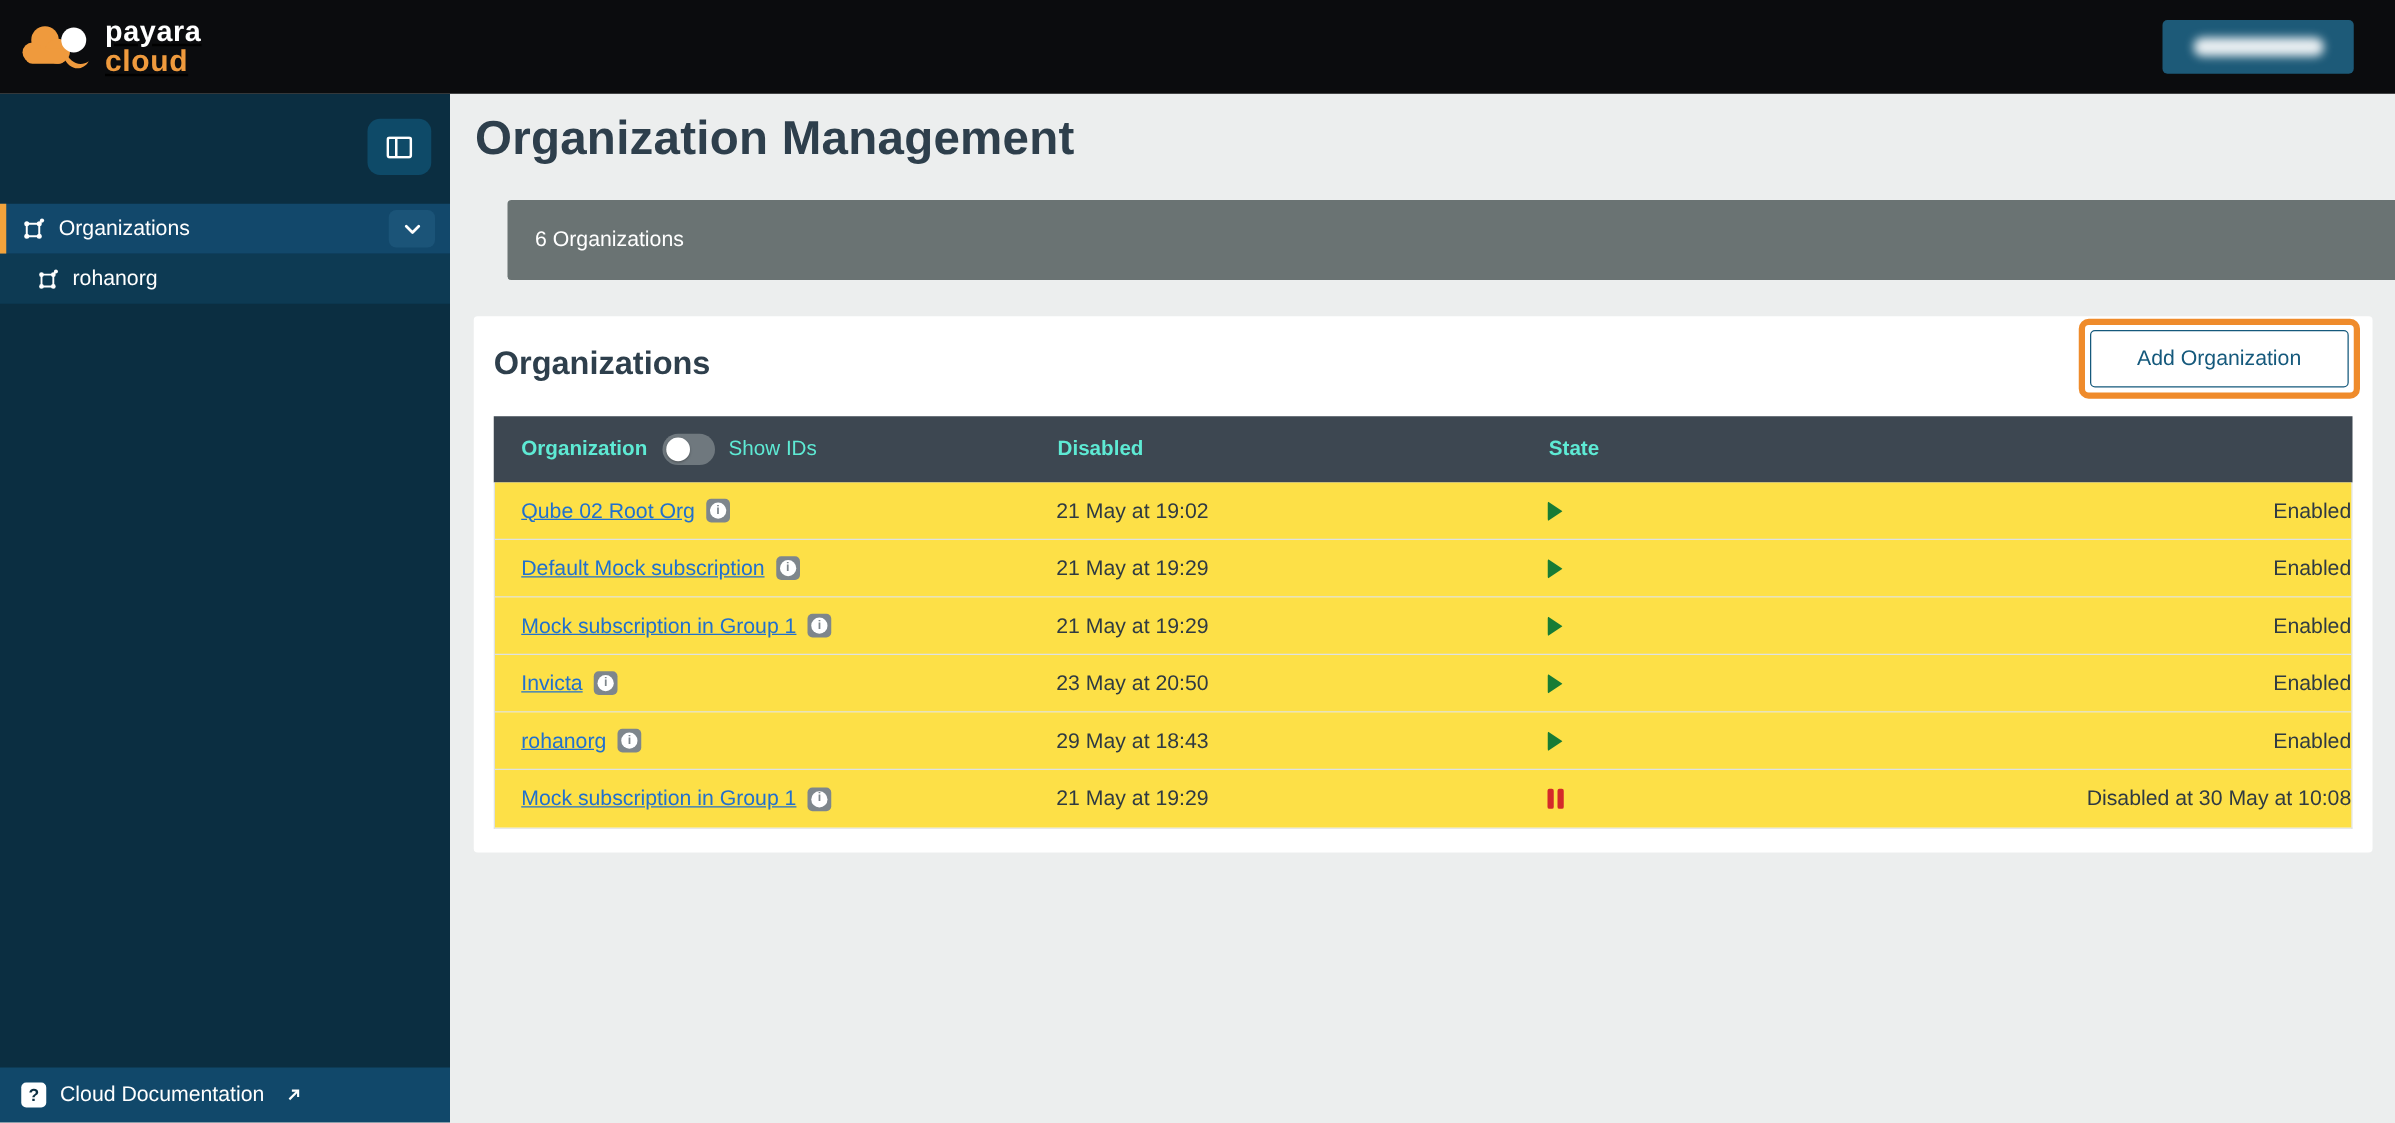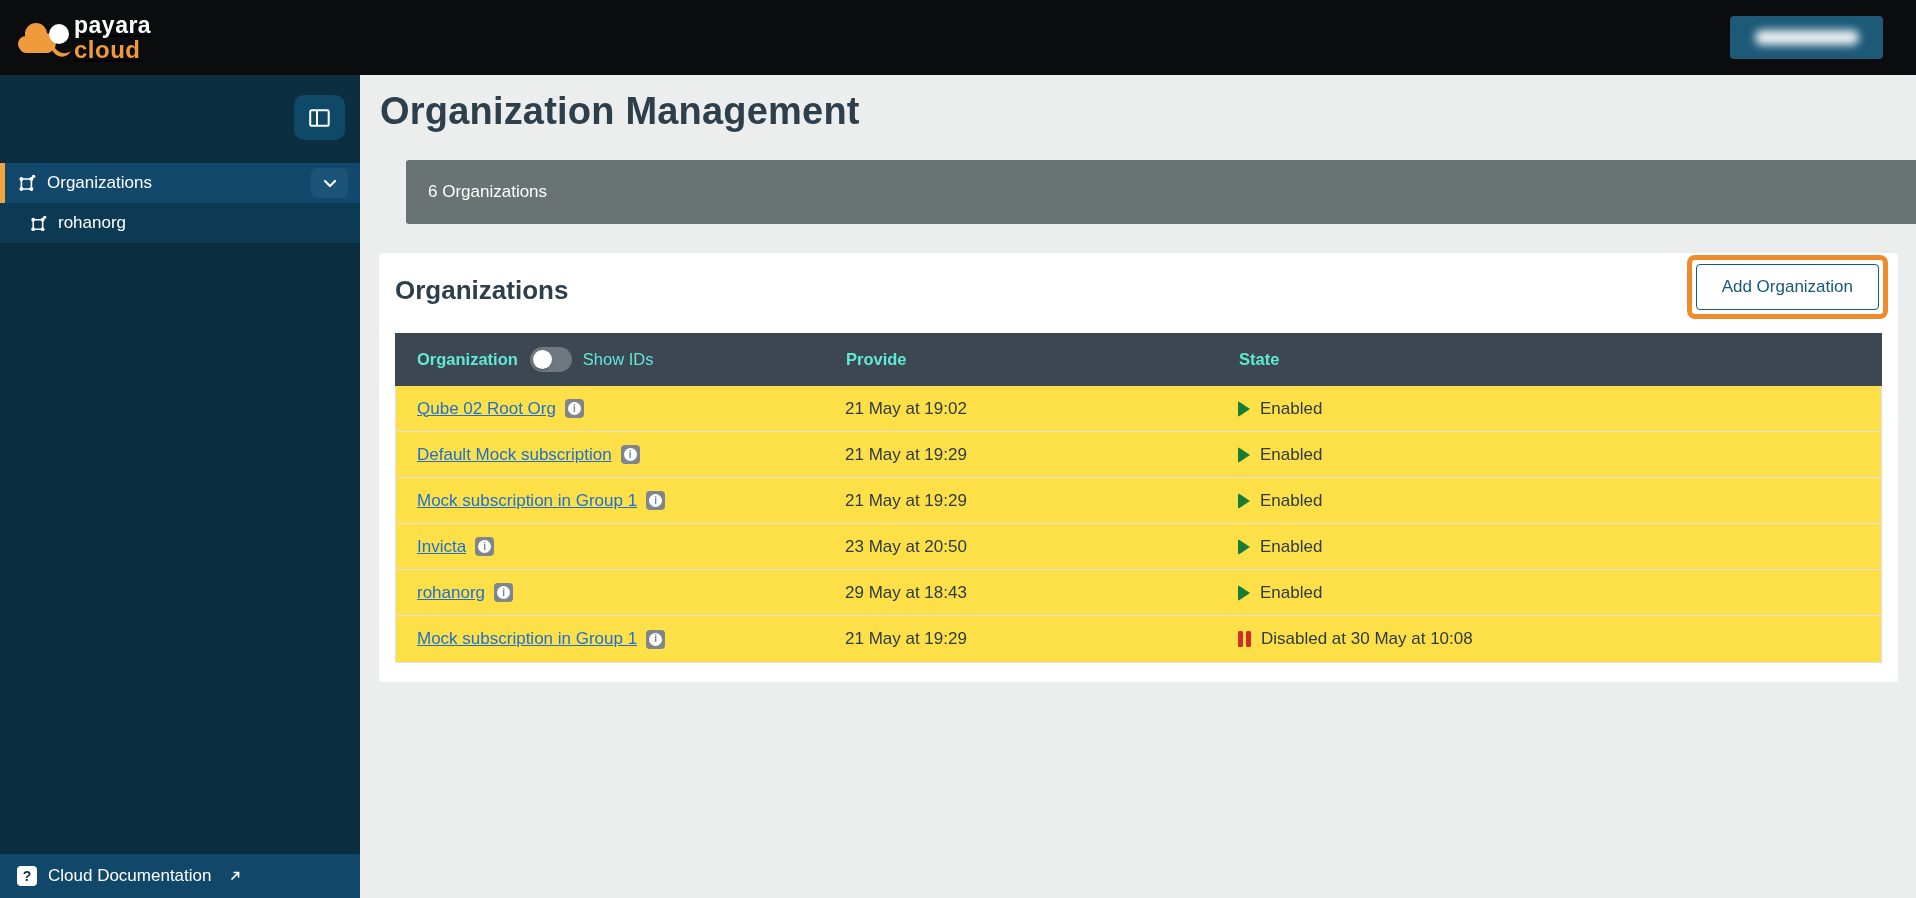--- a/index.html
+++ b/index.html
@@ -21,21 +21,21 @@
     --heading_text:#2E3F4C;
     --button_teal:#15597C;
     --logo_orange:#EF9A3D;
   }
   *{margin:0;padding:0;box-sizing:border-box;}
   html,body{width:1916px;height:898px;overflow:hidden;}
   body{font-family:"Liberation Sans","DejaVu Sans",sans-serif;background:var(--main_bg);position:relative;}
 
   
   .top-header{position:absolute;left:0;top:0;width:1916px;height:75px;background:var(--header_bg);display:flex;align-items:center;justify-content:space-between;padding:0 33px 0 16px;z-index:5;}
-  .logo{display:flex;align-items:flex-end;text-decoration:underline;}
+  .logo{display:flex;align-items:center;gap:10px;text-decoration:underline;}
   .logo-text{display:flex;flex-direction:column;line-height:1;}
   .logo-text .l1{color:#fff;font-size:23px;font-weight:700;letter-spacing:.5px;}
   .logo-text .l2{color:var(--logo_orange);font-size:24px;font-weight:700;letter-spacing:.5px;margin-top:1px;}
   .user-btn{width:153px;height:43px;background:var(--user_btn_bg);border:none;border-radius:4px;display:flex;align-items:center;justify-content:center;cursor:pointer;}
   .redacted-blob{width:104px;height:15px;background:rgba(255,255,255,.9);border-radius:7px;filter:blur(4px);}
 
   
   .sidebar{position:absolute;left:0;top:75px;width:360px;height:823px;background:var(--sidebar_bg);}
   .collapse-btn{position:absolute;top:20px;right:15px;width:51px;height:45px;background:var(--collapse_btn_bg);border:none;border-radius:10px;display:flex;align-items:center;justify-content:center;cursor:pointer;}
   .nav-item{position:absolute;left:0;width:360px;height:40px;display:flex;align-items:center;color:#fff;font-size:17px;cursor:pointer;}
@@ -49,37 +49,37 @@
   .help-badge{width:20px;height:20px;background:#fff;color:var(--sidebar_bg);border-radius:4px;font-size:14px;font-weight:800;display:flex;align-items:center;justify-content:center;}
   .ext-arrow{margin-left:7px;display:flex;}
 
   
   .main{position:absolute;left:360px;top:75px;width:1556px;height:823px;background:var(--main_bg);}
   .page-title{position:absolute;left:20px;top:15px;font-size:38px;font-weight:700;color:var(--heading_text);letter-spacing:.2px;}
   .summary-bar{position:absolute;left:19px;top:85px;width:1519px;height:64px;background:var(--summary_bar_bg);border-radius:3px;display:flex;align-items:center;padding-left:22px;color:#fff;font-size:17px;margin-left:27px;}
   .card{position:absolute;left:19px;top:178px;width:1519px;height:429px;background:#fff;border-radius:3px;}
   .card-title{position:absolute;left:16px;top:22px;font-size:26px;font-weight:700;color:var(--heading_text);}
   .add-wrap{position:absolute;top:2px;right:10px;border:5px solid var(--accent_orange);border-radius:8px;padding:4px;}
-  .add-btn{background:#fff;border:1.5px solid var(--button_teal);border-radius:4px;color:var(--button_teal);font-size:17px;font-family:inherit;padding:12px 25px;cursor:pointer;white-space:nowrap;}
+  .add-btn{background:#fff;border:1.5px solid var(--button_teal);border-radius:4px;color:var(--button_teal);font-size:17px;font-family:inherit;padding:12px 37px;cursor:pointer;white-space:nowrap;}
 
   
   .table{position:absolute;left:16px;top:80px;width:1487px;}
   .thead{height:53px;background:var(--table_header_bg);display:grid;grid-template-columns:429px 393px 1fr;align-items:center;color:#5eead4;}
   .thead .hcell{padding-left:22px;font-weight:700;font-size:16.5px;display:flex;align-items:center;}
   .toggle{width:42px;height:25px;border-radius:13px;background:#6F787E;position:relative;margin:0 11px 0 12px;cursor:pointer;flex:none;}
   .toggle .knob{position:absolute;left:3px;top:3px;width:19px;height:19px;border-radius:50%;background:#fff;box-shadow:0 1px 2px rgba(0,0,0,.3);}
   .toggle-label{font-weight:400;font-size:16.5px;}
   .tbody{border:1px solid #DEE2E2;border-top:none;}
   .trow{height:46px;display:grid;grid-template-columns:428px 393px 1fr;align-items:center;background:#fde047;border-bottom:1px solid #DEE2E2;}
   .trow:last-child{border-bottom:none;}
   .cell{padding-left:21px;display:flex;align-items:center;font-size:17px;color:#2F3A42;}
   .org-link{color:var(--link_blue);text-decoration:underline;cursor:pointer;}
   .info-icon{width:19px;height:19px;background:#7E868C;border-radius:4px;margin-left:9px;display:inline-flex;align-items:center;justify-content:center;cursor:pointer;flex:none;}
   .info-i{width:13px;height:13px;background:#fff;border-radius:50%;color:#7E868C;font-size:10px;font-weight:700;display:flex;align-items:center;justify-content:center;line-height:1;}
-  .state-cell{gap:10px;}
+  .state-cell{gap:10px;justify-content:space-between;}
   .state-icon{display:inline-flex;flex:none;}
   .state-icon.enabled{width:0;height:0;border-left:12px solid var(--green);border-top:8px solid transparent;border-bottom:8px solid transparent;border-radius:2px;}
   .state-icon.disabled{gap:3px;}
   .state-icon.disabled::before,.state-icon.disabled::after{content:"";width:5px;height:16px;background:var(--red);border-radius:1.5px;}
 </style>
 </head>
 <body>
 
 <div class="top-header">
   <div class="logo">
@@ -180,21 +180,21 @@
 
     <div class="table">
       <div class="thead">
         <div class="hcell">
           <span>Organization</span>
           <span class="toggle">
               <span class="knob"></span>
             </span>
           <span class="toggle-label">Show IDs</span>
         </div>
-        <div class="hcell">Provide</div>
+        <div class="hcell">Disabled</div>
         <div class="hcell">State</div>
       </div>
       <div class="tbody">
   <div class="trow">
     <div class="cell org-cell">
       <a class="org-link" href="#">Qube 02 Root Org</a>
       <span class="info-icon">
                 <span class="info-i">i</span>
               </span>
     </div>

